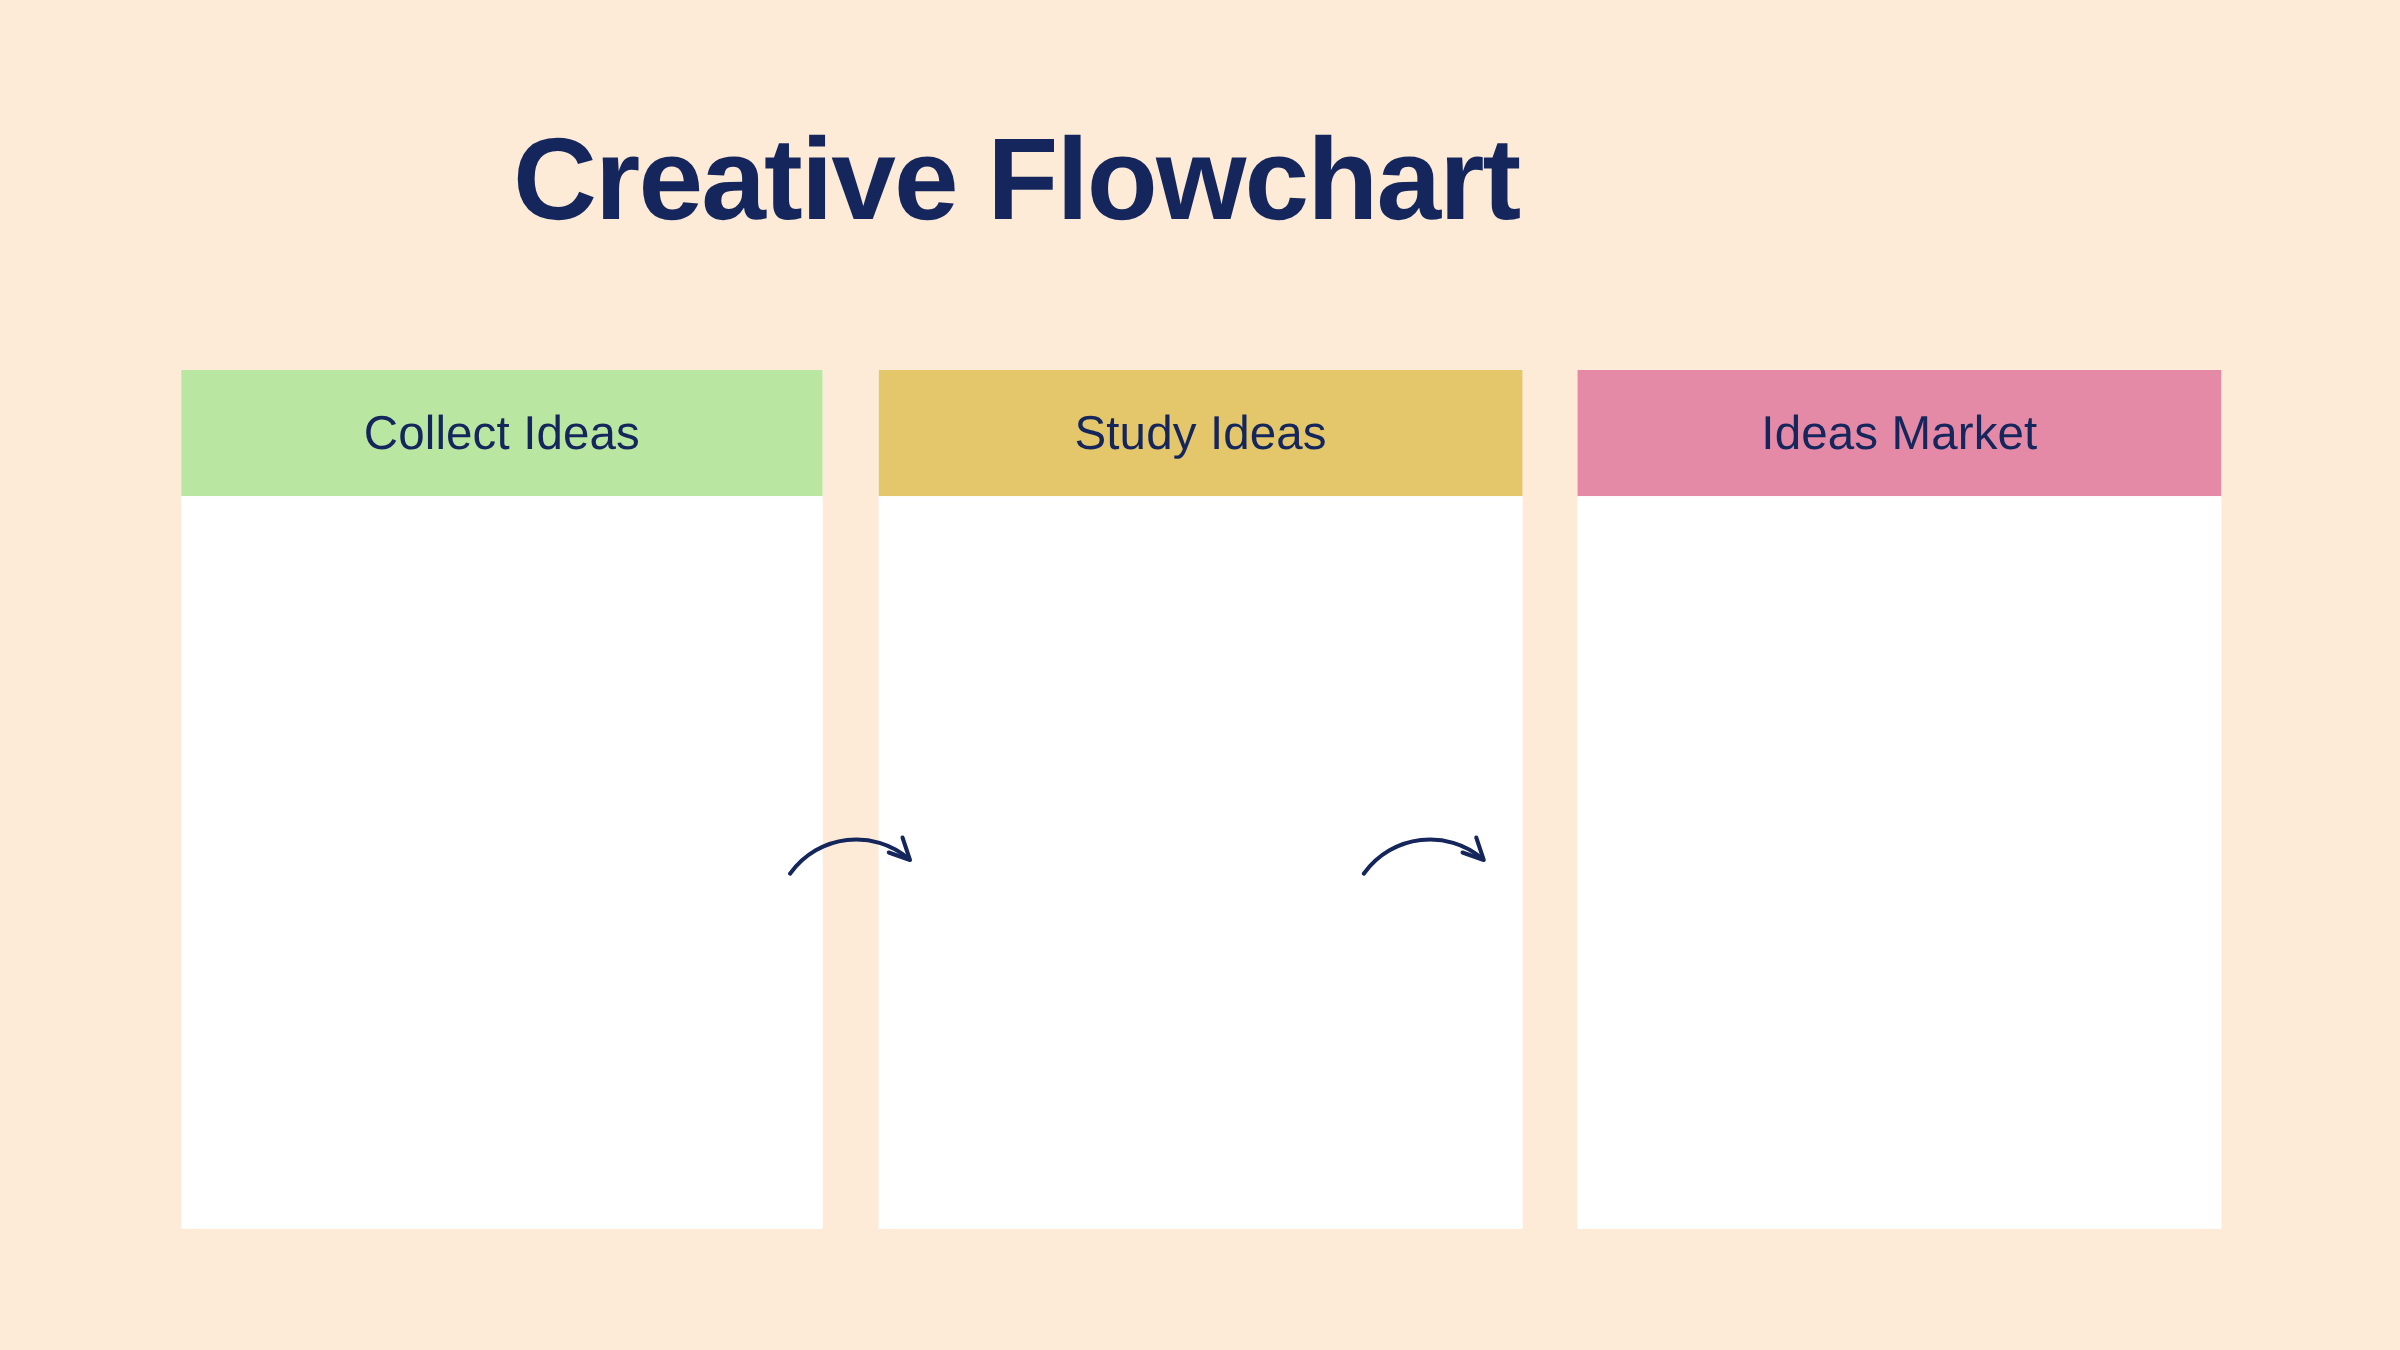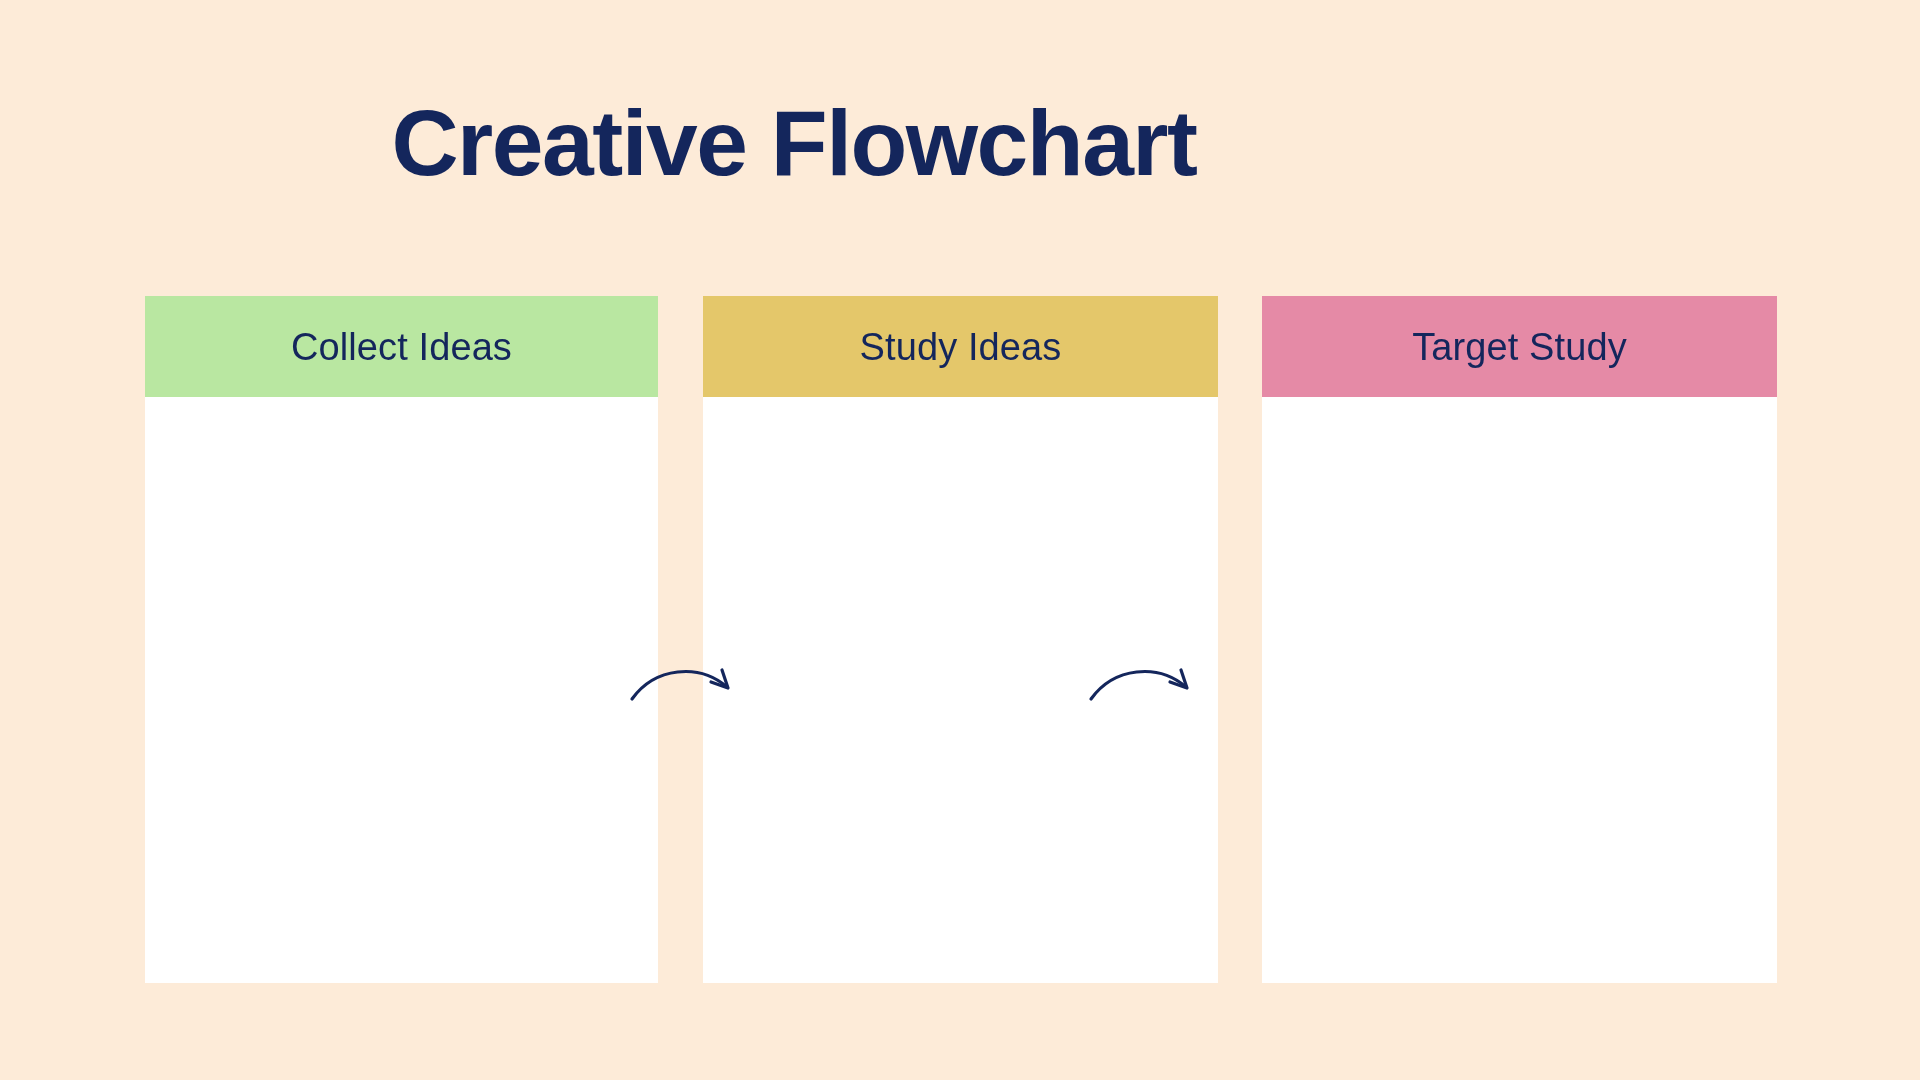--- a/index.html
+++ b/index.html
@@ -28,20 +28,21 @@
     left: 0;
     top: 93px;
     width: 1588px;
     text-align: center;
     font-size: 93px;
     line-height: 100px;
     font-weight: 700;
     letter-spacing: -1.5px;
     color: #14265c;
     white-space: nowrap;
+    padding-left: 19px;
   }
 
   
   #cards-row {
     position: absolute;
     left: 145px;
     top: 296px;
     width: 1632px;
     height: 687px;
   }
@@ -119,21 +120,21 @@
 
     <div class="card" id="card-1" style="background: rgb(255, 255, 255);">
       <div class="card-header" id="card-1-header" style="background: rgb(228, 199, 106);">
         <span class="card-header-label">Study Ideas</span>
       </div>
       <div class="card-body" id="card-1-body" style="background: rgb(255, 255, 255);"></div>
     </div>
 
     <div class="card" id="card-2" style="background: rgb(255, 255, 255);">
       <div class="card-header" id="card-2-header" style="background: rgb(229, 138, 166);">
-        <span class="card-header-label">Target Study</span>
+        <span class="card-header-label">Ideas Market</span>
       </div>
       <div class="card-body" id="card-2-body" style="background: rgb(255, 255, 255);"></div>
     </div>
 
   </div>
 
   <div class="flow-arrow" id="arrow-0">
     <svg viewBox="0 0 112 56" xmlns="http://www.w3.org/2000/svg">
       <path class="arrow-curve" id="arrow-0-curve" d="M3 44 C 26 12, 70 8, 98 32" fill="none" stroke="#14265C" stroke-width="3.2" stroke-linecap="round"></path>
       <path class="arrow-head" id="arrow-0-head" d="M82 27 L99 33 L93 15" fill="none" stroke="#14265C" stroke-width="3.2" stroke-linecap="round" stroke-linejoin="round"></path>

